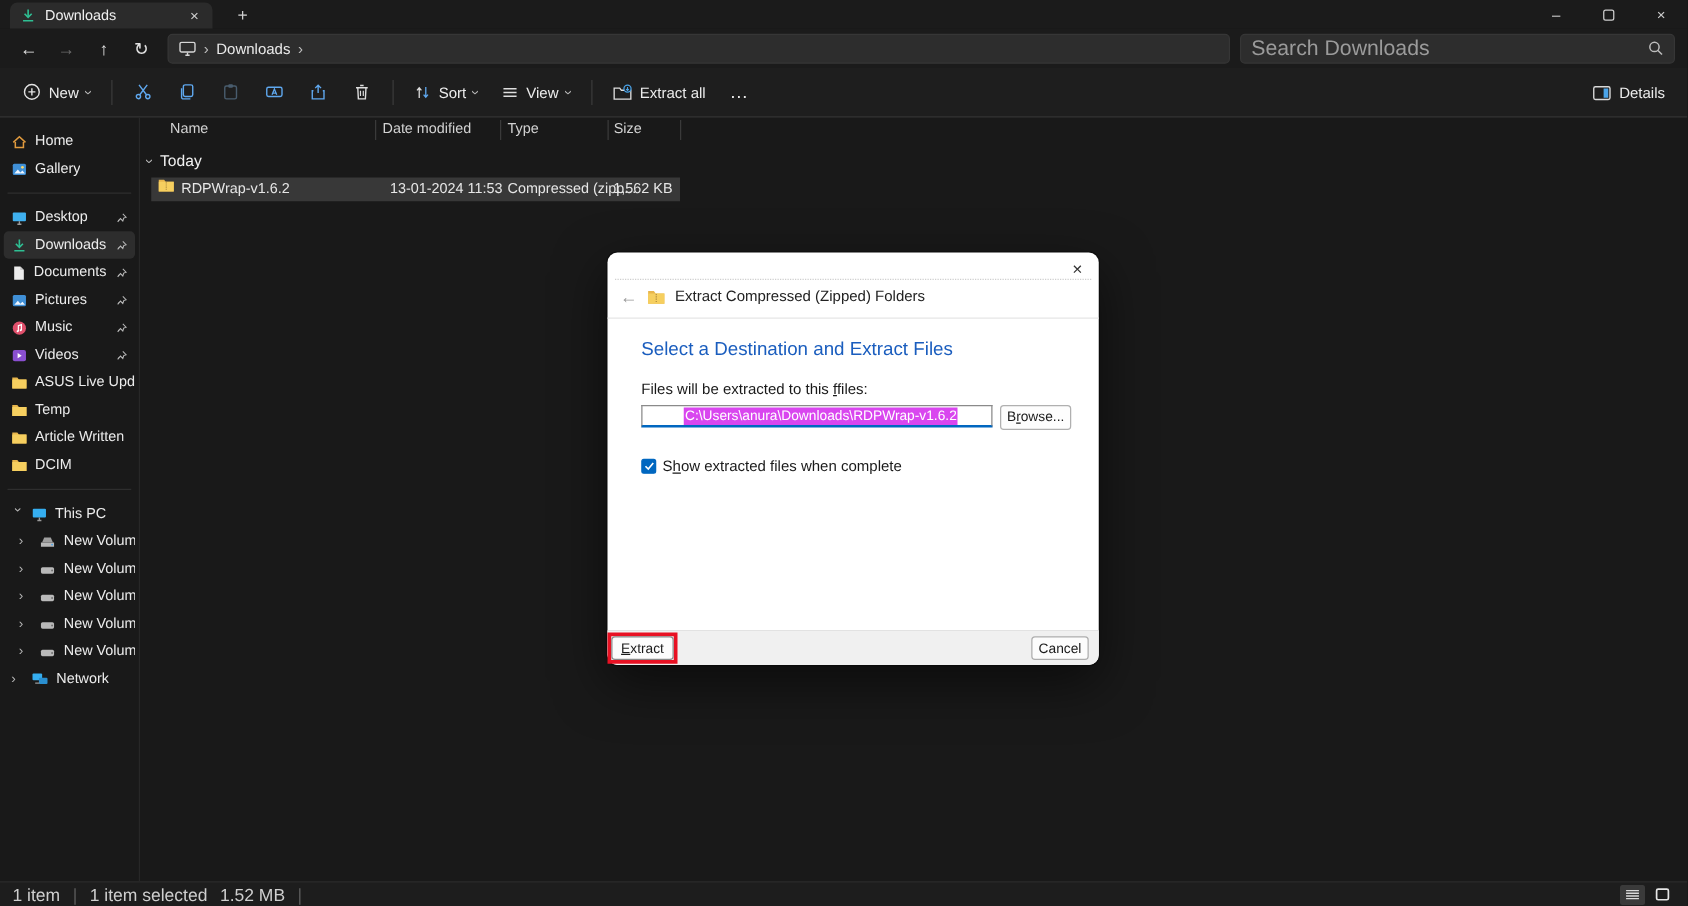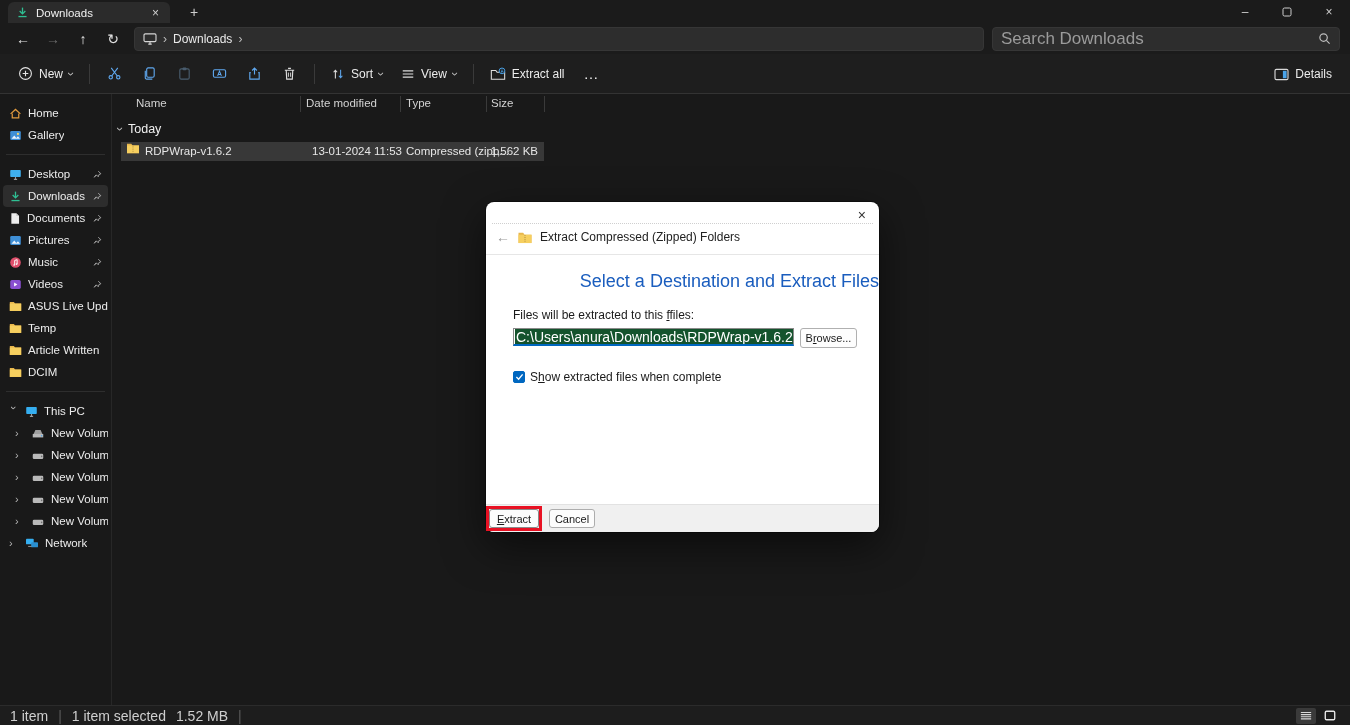--- a/index.html
+++ b/index.html
@@ -85,36 +85,36 @@
   
   .dialog { position:absolute; left:486px; top:202px; width:393px; height:330px; background:#ffffff;
             border-radius:8px; box-shadow:0 14px 42px rgba(0,0,0,.55), 0 0 0 1px rgba(0,0,0,.35);
             color:#1a1a1a; z-index:10; }
   .dlg-close { position:absolute; top:5px; right:13px; color:#333; font-size:14px; }
   .dlg-dots { position:absolute; top:21px; left:6px; right:6px; border-top:1px dotted #cfcfcf; }
   .dlg-header { display:flex; align-items:center; gap:7px; padding:27px 10px 9px 10px; border-bottom:1px solid #e6e6e6; }
   .dlg-back { color:#9a9a9a; font-size:14px; }
   .dlg-title { font-size:12px; color:#222; }
   .dlg-body { padding:0 0 0 27px; }
-  .dlg-heading { margin-top:16px; font-size:18px; color:#1a5dbe;text-align:right; }
+  .dlg-heading { margin-top:16px; font-size:15px; color:#1a5dbe; }
   .dlg-label { margin-top:16px; font-size:12px; color:#1a1a1a; }
   .mn { text-decoration:underline; }
   .field-row { display:flex; align-items:flex-start; margin-top:6px; }
   .path-field { width:281px; height:18px; border:1px solid #8a8a8a; border-bottom:2px solid #0067c0;
                 display:flex; align-items:center; padding:0 1px; background:#fff; overflow:hidden; }
-  .path-field .sel { background:#14532d; color:#fff; font-size:14px; white-space:nowrap; padding:1px 1px; }
+  .path-field .sel { background:#d946ef; color:#fff; font-size:11px; white-space:nowrap; padding:1px 1px;margin-left:32px; }
   .browse-btn { margin-left:6px; width:57px; height:20px; background:#fdfdfd; border:1px solid #b0b0b0;
                 border-radius:3px; font-size:11px; color:#1a1a1a; display:flex; align-items:center; justify-content:center; }
   .cb-row { display:flex; align-items:center; gap:5px; margin-top:22px; }
   .cb { width:12px; height:12px; background:#0067c0; border:1px solid #0067c0; border-radius:2px;
         display:flex; align-items:center; justify-content:center; }
   .cb-label { font-size:12px; color:#1a1a1a; }
   .dlg-footer { position:absolute; left:0; right:0; bottom:0; height:28px; background:#f0f0f0;
                 border-top:1px solid #e2e2e2; border-radius:0 0 8px 8px;
-                display:flex; align-items:center; justify-content:flex-start; padding-right:8px; }
+                display:flex; align-items:center; justify-content:space-between; padding-right:8px; }
   .dlg-btn { height:19px; background:#fcfcfc; border:1px solid #adadad; border-radius:3px;
              font-size:11px; color:#1a1a1a; display:flex; align-items:center; justify-content:center; }
   .extract-btn { width:50px; border-color:#8a8a8a; }
   .cancel-btn { width:46px; margin-left:7px; }
   .annotation-box { border:3px solid #e81123; padding:0; display:flex; }
 </style>
 </head>
 <body>
 
 <div class="app">

